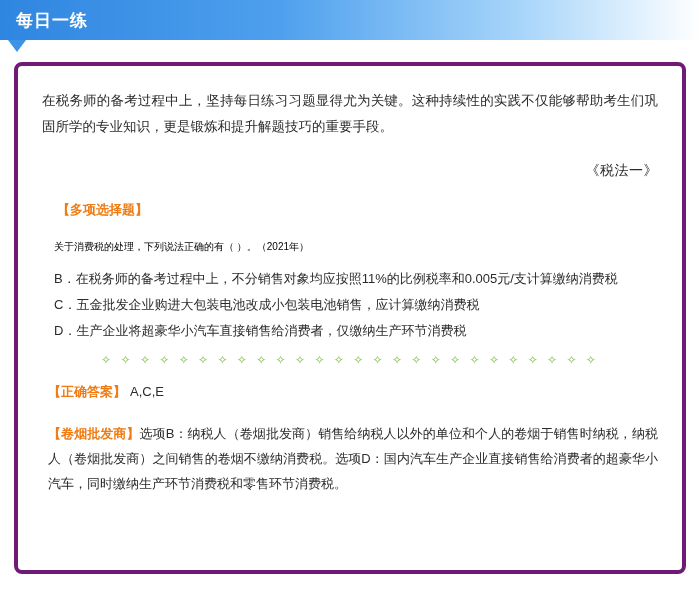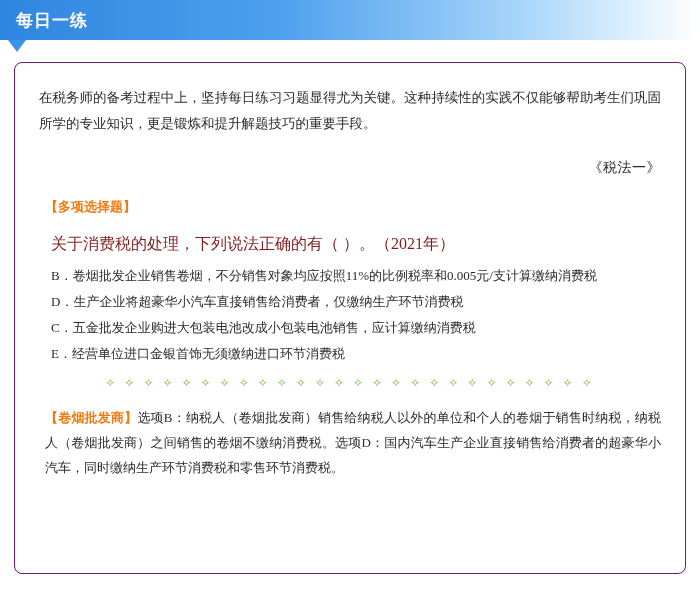--- a/index.html
+++ b/index.html
@@ -12,21 +12,20 @@
     background: #ffffff;
     font-family: "Liberation Sans", "DejaVu Sans", sans-serif;
     color: #333;
     overflow: hidden;
   }
   .page {
     position: relative;
     width: 656px;
     height: 590px;
     box-sizing: border-box;
-    font-family: Liberation Serif, serif;
   }
   
   .header-banner {
     position: absolute;
     left: 0;
     top: 0;
     width: 700px;
     height: 40px;
     background: linear-gradient(to right, #2f86e0 0%, #4ea0ee 40%, #a9d6fa 75%, #ffffff 100%);
     display: flex;
@@ -50,21 +49,21 @@
     border-top: 12px solid #3d93e6;
   }
   
   .card {
     position: absolute;
     left: 14px;
     top: 62px;
     width: 672px;
     height: 512px;
     box-sizing: border-box;
-    border: 1px solid #701a75;
+    border: 4px solid #701a75;
     border-radius: 8px;
     background: #ffffff;
     padding: 22px 24px 0 24px;
   }
   .intro {
     font-size: 13.5px;
     line-height: 26px;
     color: #2b2b2b;
     text-align: justify;
     margin: 0 0 22px 0;
@@ -75,27 +74,27 @@
     color: #2b2b2b;
     margin: 0 0 20px 0;
     letter-spacing: 0.5px;
   }
   .section-label {
     color: #ef7b12;
     font-weight: bold;
     font-size: 13px;
   }
   .q-type {
-    margin: 0 0 16px 0;
+    margin: 0 0 16px 9px;
     padding-left: 6px;
   }
   .q-stem {
-    font-size: 16px;
+    font-size: 10px;
     line-height: 24px;
-    color: #7f1d1d;
+    color: #000000;
     margin: 0 0 8px 0;
     padding-left: 12px;
   }
   .options {
     margin: 0;
     padding: 0;
     list-style: none;
   }
   .option {
     font-size: 13px;
@@ -150,27 +149,29 @@
 
     <div class="book-title">《税法一》</div>
 
     <div class="q-type">
       <span class="section-label">【多项选择题】</span>
     </div>
 
     <p class="q-stem">关于消费税的处理，下列说法正确的有（    ）。（2021年）</p>
 
     <ul class="options">
-      <li class="option">B．卷烟批发企业销售卷烟，不分销售对象均应按照11%的比例税率和0.005元/支计算缴纳消费税</li>
+      <li class="option">B．在税务师的备考过程中上，不分销售对象均应按照11%的比例税率和0.005元/支计算缴纳消费税</li>
+      <li class="option">C．五金批发企业购进大包装电池改成小包装电池销售，应计算缴纳消费税</li>
       <li class="option">D．生产企业将超豪华小汽车直接销售给消费者，仅缴纳生产环节消费税</li>
-      <li class="option">C．五金批发企业购进大包装电池改成小包装电池销售，应计算缴纳消费税</li>
-      <li class="option">E．经营单位进口金银首饰无须缴纳进口环节消费税</li>
     </ul>
 
     <div class="divider">✧ ✧ ✧ ✧ ✧ ✧ ✧ ✧ ✧ ✧ ✧ ✧ ✧ ✧ ✧ ✧ ✧ ✧ ✧ ✧ ✧ ✧ ✧ ✧ ✧ ✧</div>
 
+    <p class="answer-line">
+      <span class="section-label">【正确答案】</span><span class="value">A,C,E</span>
+    </p>
 
     <p class="explain">
       <span class="section-label">【卷烟批发商】</span><span>选项B：纳税人（卷烟批发商）销售给纳税人以外的单位和个人的卷烟于销售时纳税，纳税人（卷烟批发商）之间销售的卷烟不缴纳消费税。选项D：国内汽车生产企业直接销售给消费者的超豪华小汽车，同时缴纳生产环节消费税和零售环节消费税。</span>
     </p>
 
   </div>
 </div>
 
 </body></html>

